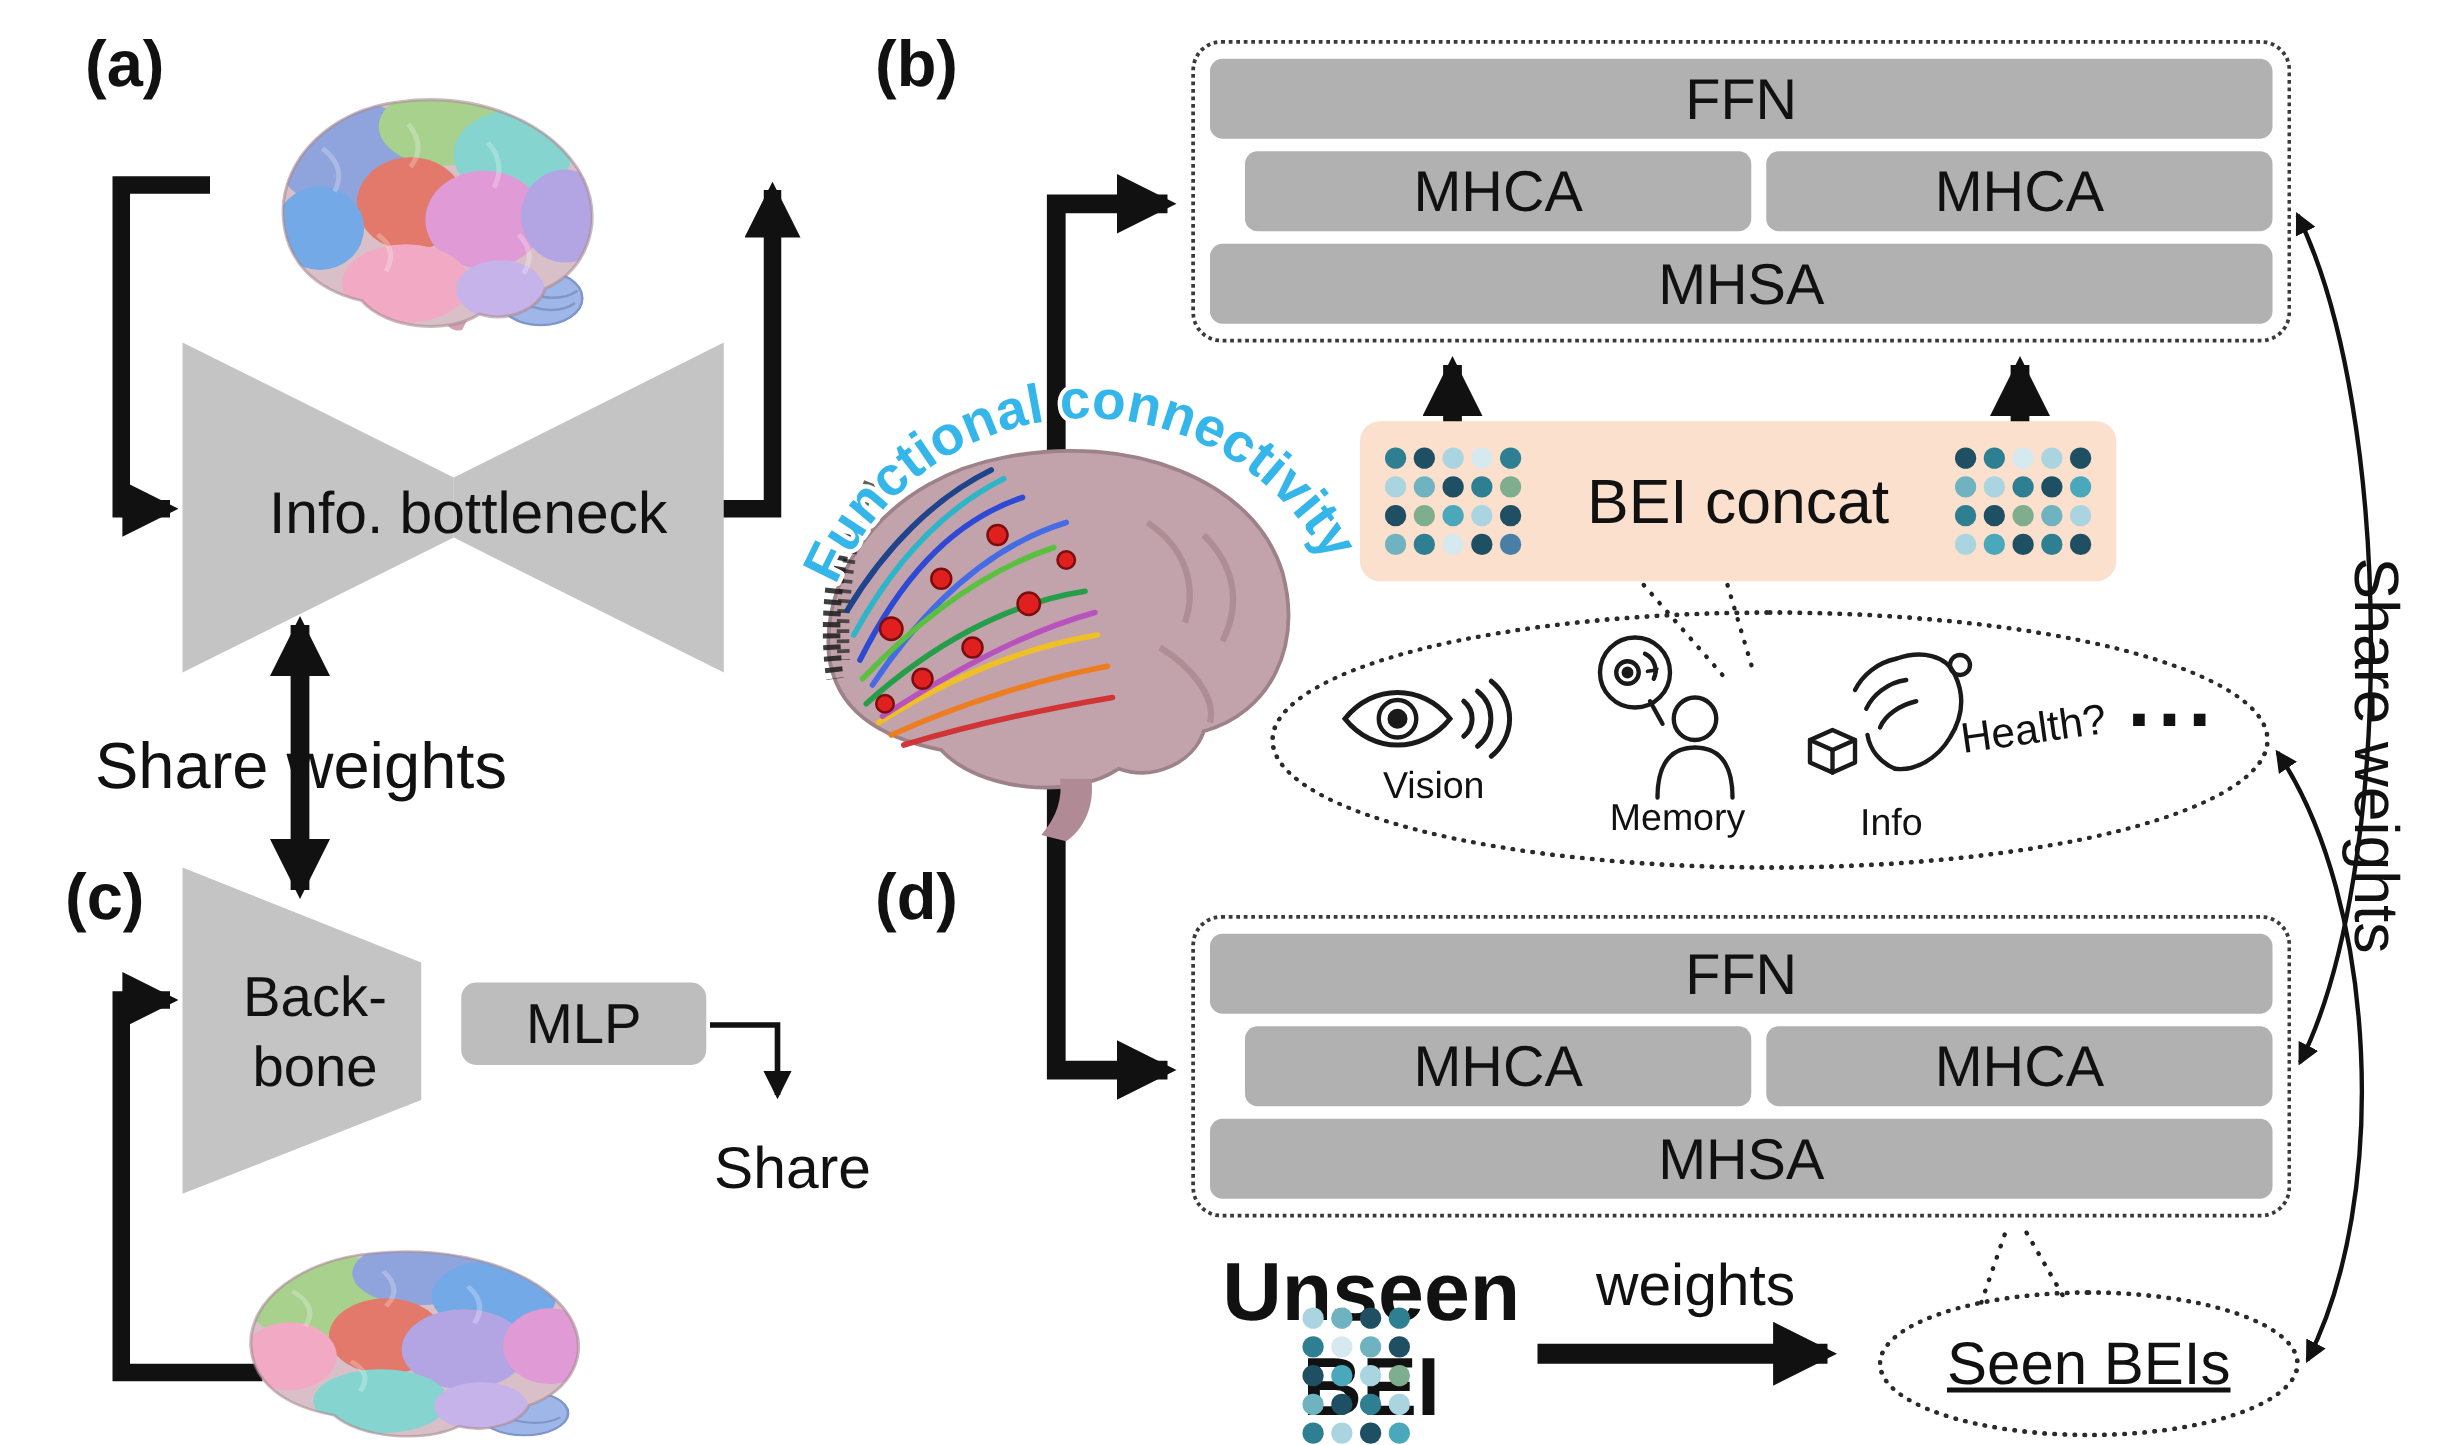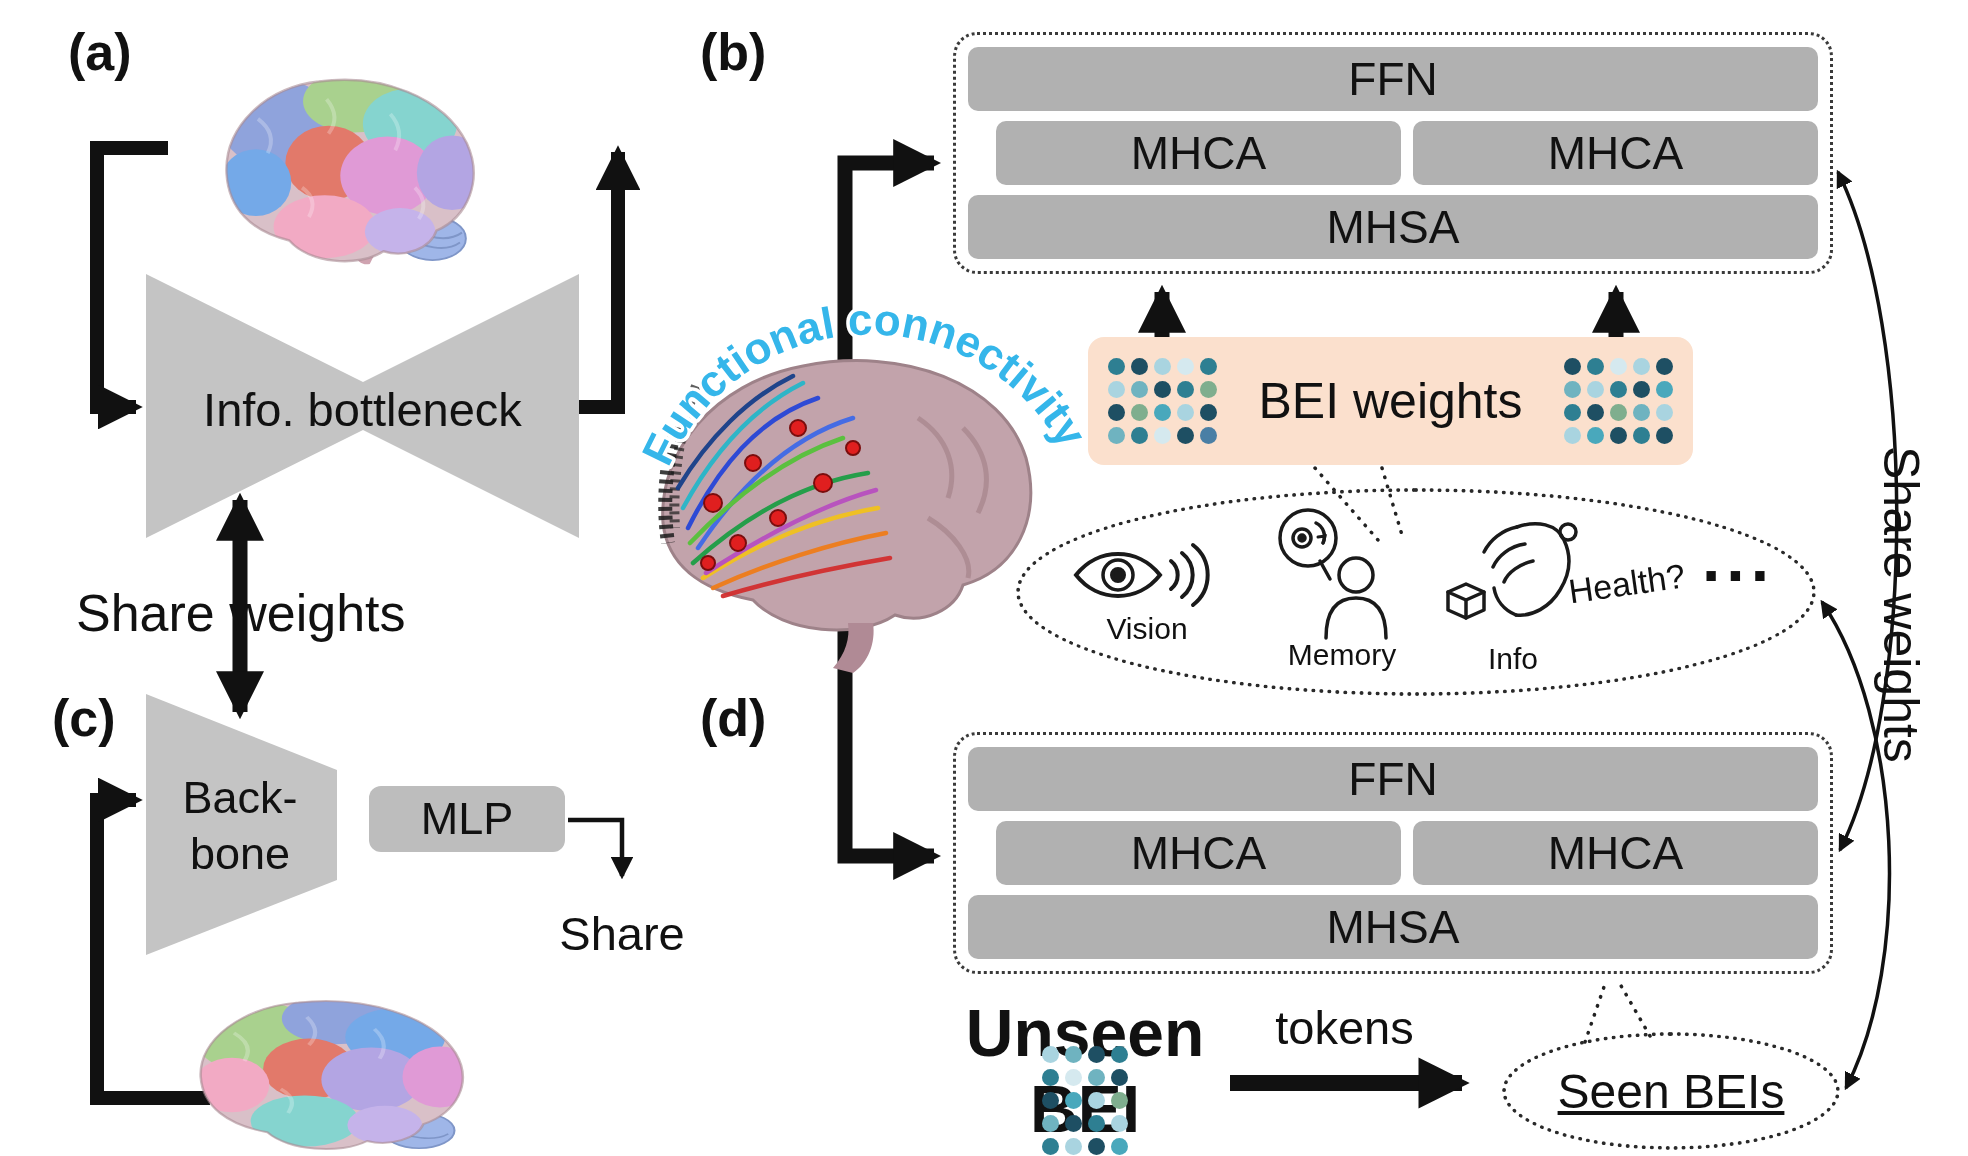--- a/index.html
+++ b/index.html
@@ -11,21 +11,21 @@
        gap:10px;padding:12px;box-sizing:border-box;background:#fff0;}
   .bar{background:#b1b1b1;border-radius:10px;flex:1;display:flex;align-items:center;
        justify-content:center;font-size:46px;}
   .bar-row{display:flex;gap:12px;flex:1;padding-left:28px;}
   .bar-row .bar{flex:1;}
   .bei-box{background:#fbe0cd;border-radius:16px;}
   .dot-grid{display:grid;gap:6px;}
   .dot{width:17px;height:17px;border-radius:50%;display:block;}
   .ell{border:4px dotted #2a2a2a;border-radius:50%;box-sizing:border-box;text-decoration:underline;}
   .icon-label{font-size:30px;text-align:center;}
-  .ctext{text-align:center;}
+  .ctext{text-align:center;padding-left:12px;}
   .vert{writing-mode:vertical-rl;}
   svg{display:block;overflow:visible;}
 </style>
 </head>
 <body>
 
 <div class="fig">
 
   <svg class="abs" style="left:0;top:0;" width="1968" height="1156" viewBox="0 0 1968 1156">
     <defs>
@@ -216,21 +216,21 @@
         <span class="dot" style="background: rgb(73, 168, 188);"></span>
         <span class="dot" style="background: rgb(169, 212, 224);"></span>
         <span class="dot" style="background: rgb(30, 79, 99);"></span>
         <span class="dot" style="background: rgb(111, 179, 192);"></span>
         <span class="dot" style="background: rgb(46, 127, 146);"></span>
         <span class="dot" style="background: rgb(213, 233, 239);"></span>
         <span class="dot" style="background: rgb(30, 79, 99);"></span>
         <span class="dot" style="background: rgb(74, 127, 165);"></span>
       </div>
     <div class="abs" style="left:0;top:0;width:100%;height:100%;display:flex;align-items:center;
-         justify-content:center;font-size:50px;">BEI weights</div>
+         justify-content:center;font-size:50px;">BEI concat</div>
     <div class="abs dot-grid" style="right: 20px; top: 21px; grid-template-columns: repeat(5, 17px);">
         <span class="dot" style="background: rgb(30, 79, 99);"></span>
         <span class="dot" style="background: rgb(46, 127, 146);"></span>
         <span class="dot" style="background: rgb(213, 233, 239);"></span>
         <span class="dot" style="background: rgb(169, 212, 224);"></span>
         <span class="dot" style="background: rgb(30, 79, 99);"></span>
         <span class="dot" style="background: rgb(111, 179, 192);"></span>
         <span class="dot" style="background: rgb(169, 212, 224);"></span>
         <span class="dot" style="background: rgb(46, 127, 146);"></span>
         <span class="dot" style="background: rgb(30, 79, 99);"></span>
@@ -325,20 +325,20 @@
       <span class="dot" style="background: rgb(111, 179, 192);"></span>
       <span class="dot" style="background: rgb(30, 79, 99);"></span>
       <span class="dot" style="background: rgb(46, 127, 146);"></span>
       <span class="dot" style="background: rgb(169, 212, 224);"></span>
       <span class="dot" style="background: rgb(46, 127, 146);"></span>
       <span class="dot" style="background: rgb(169, 212, 224);"></span>
       <span class="dot" style="background: rgb(30, 79, 99);"></span>
       <span class="dot" style="background: rgb(73, 168, 188);"></span>
     </div>
 
-  <div class="abs ctext" style="left:1252px;top:1000px;width:185px;font-size:47px;">tokens</div>
+  <div class="abs ctext" style="left:1252px;top:1000px;width:185px;font-size:47px;">weights</div>
 
   <div class="abs ell" style="left:1502px;top:1032px;width:338px;height:118px;display:flex;
        align-items:center;justify-content:center;font-size:48px;">Seen BEIs</div>
 
   <div class="abs vert" style="left:1872px;top:446px;font-size:50px;height:400px;">Share weights</div>
 
 </div>
 
 </body></html>

